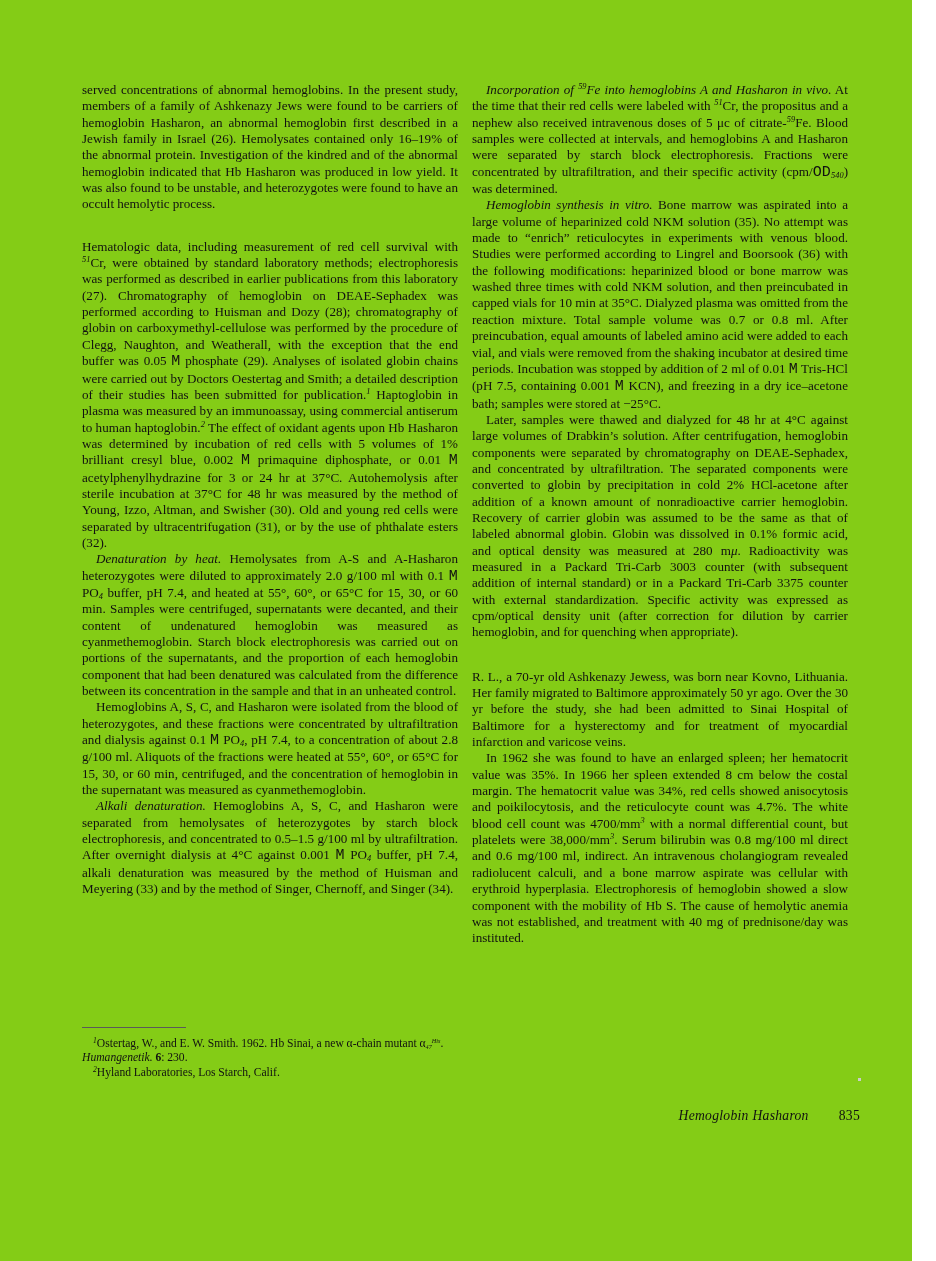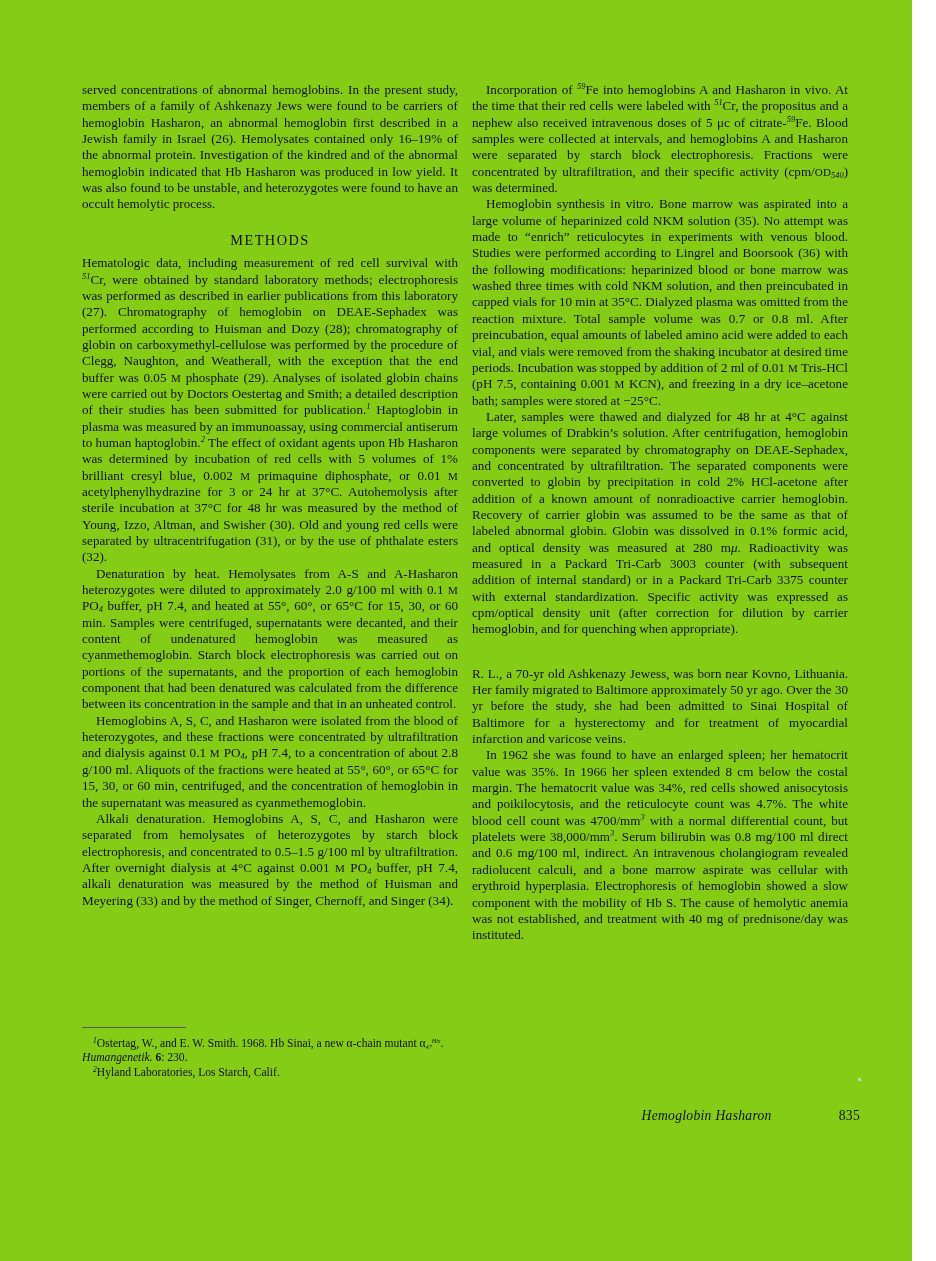--- a/index.html
+++ b/index.html
@@ -52,31 +52,33 @@
     font-weight: normal;
     text-align: center;
     letter-spacing: 1.5px;
     text-indent: 0;
   }
   .gap-before-head { height: 19px; }
   .gap-after-head  { height: 7px;  }
   .gap-head-case-before { height: 20px; }
   .gap-head-case-after  { height: 8px;  }
   .run-in {
+    font-style: italic;
   }
   sup, sub {
     font-size: 8.4px;
     line-height: 0;
     font-style: italic;
   }
   sup { vertical-align: 5px; }
   sub { vertical-align: -2px; }
   .sc {
-    font-size: 11px;
+    font-size: 15px;
     letter-spacing: 0.2px;
+    font-family: Liberation Mono, monospace;
   }
   .it { font-style: italic; }
   .bold { font-weight: bold; }
   
   #footnotes {
     position: absolute;
     left: 82px;
     top: 1027px;
     width: 376px;
   }
@@ -97,52 +99,50 @@
   .footnote .nested-sup { font-size: 6.2px; vertical-align: 4px; }
   .footnote .nested-sub { font-size: 6.2px; vertical-align: -2px; }
   #footer {
     position: absolute;
     left: 472px;
     top: 1108px;
     width: 388px;
     display: flex;
     justify-content: flex-end;
     align-items: flex-start;
-    gap: 44px;
+    gap: 30px;
     font-size: 13.6px;
   }
   #footer .run-title {
     font-style: italic;
     letter-spacing: 0.3px;
   }
   #footer .page-number {
     font-style: normal;
     letter-spacing: 0.3px;
-    margin-left: 23px;
   }
   .stray-mark {
     position: absolute;
     width: 3px;
     height: 3px;
     background: #cccccc;
   }
 </style>
 </head>
 <body>
 
 <div id="page">
 
   <div id="columns">
 
     <div class="column">
 
       <p class="noindent">served concentrations of abnormal hemoglobins. In the present study, members of a family of Ashkenazy Jews were found to be carriers of hemoglobin Hasharon, an abnormal hemoglobin first described in a Jewish family in Israel (26). Hemolysates contained only 16–19% of the abnormal protein. Investigation of the kindred and of the abnormal hemoglobin indicated that Hb Hasharon was produced in low yield. It was also found to be unstable, and heterozygotes were found to have an occult hemolytic process.</p>
 
       <div class="gap-before-head"></div>
-      <h2 class="section-head">METHODS</h2>
       <div class="gap-after-head"></div>
 
       <p class="noindent"><span>Hematologic data, including measurement of red cell survival with </span><sup>51</sup><span>Cr, were obtained by standard laboratory methods; electrophoresis was performed as described in earlier publications from this laboratory (27). Chromatography of hemoglobin on DEAE-Sephadex was performed according to Huisman and Dozy (28); chromatography of globin on carboxymethyl-cellulose was performed by the procedure of Clegg, Naughton, and Weatherall, with the exception that the end buffer was 0.05 </span><span class="sc">M</span><span> phosphate (29). Analyses of isolated globin chains were carried out by Doctors Oestertag and Smith; a detailed description of their studies has been submitted for publication.</span><sup>1</sup><span> Haptoglobin in plasma was measured by an immunoassay, using commercial antiserum to human haptoglobin.</span><sup>2</sup><span> The effect of oxidant agents upon Hb Hasharon was determined by incubation of red cells with 5 volumes of 1% brilliant cresyl blue, 0.002 </span><span class="sc">M</span><span> primaquine diphosphate, or 0.01 </span><span class="sc">M</span><span> acetylphenylhydrazine for 3 or 24 hr at 37°C. Autohemolysis after sterile incubation at 37°C for 48 hr was measured by the method of Young, Izzo, Altman, and Swisher (30). Old and young red cells were separated by ultracentrifugation (31), or by the use of phthalate esters (32).</span></p>
 
       <p class="indent"><span class="run-in">Denaturation by heat.</span><span> Hemolysates from A-S and A-Hasharon heterozygotes were diluted to approximately 2.0 g/100 ml with 0.1 </span><span class="sc">M</span><span> PO</span><sub>4</sub><span> buffer, pH 7.4, and heated at 55°, 60°, or 65°C for 15, 30, or 60 min. Samples were centrifuged, supernatants were decanted, and their content of undenatured hemoglobin was measured as cyanmethemoglobin. Starch block electrophoresis was carried out on portions of the supernatants, and the proportion of each hemoglobin component that had been denatured was calculated from the difference between its concentration in the sample and that in an unheated control.</span></p>
 
       <p class="indent"><span>Hemoglobins A, S, C, and Hasharon were isolated from the blood of heterozygotes, and these fractions were concentrated by ultrafiltration and dialysis against 0.1 </span><span class="sc">M</span><span> PO</span><sub>4</sub><span>, pH 7.4, to a concentration of about 2.8 g/100 ml. Aliquots of the fractions were heated at 55°, 60°, or 65°C for 15, 30, or 60 min, centrifuged, and the concentration of hemoglobin in the supernatant was measured as cyanmethemoglobin.</span></p>
 
       <p class="indent"><span class="run-in">Alkali denaturation.</span><span> Hemoglobins A, S, C, and Hasharon were separated from hemolysates of heterozygotes by starch block electrophoresis, and concentrated to 0.5–1.5 g/100 ml by ultrafiltration. After overnight dialysis at 4°C against 0.001 </span><span class="sc">M</span><span> PO</span><sub>4</sub><span> buffer, pH 7.4, alkali denaturation was measured by the method of Huisman and Meyering (33) and by the method of Singer, Chernoff, and Singer (34).</span></p>
 
@@ -162,21 +162,21 @@
       <p class="noindent">R. L., a 70-yr old Ashkenazy Jewess, was born near Kovno, Lithuania. Her family migrated to Baltimore approximately 50 yr ago. Over the 30 yr before the study, she had been admitted to Sinai Hospital of Baltimore for a hysterectomy and for treatment of myocardial infarction and varicose veins.</p>
 
       <p class="indent"><span>In 1962 she was found to have an enlarged spleen; her hematocrit value was 35%. In 1966 her spleen extended 8 cm below the costal margin. The hematocrit value was 34%, red cells showed anisocytosis and poikilocytosis, and the reticulocyte count was 4.7%. The white blood cell count was 4700/mm</span><sup>3</sup><span> with a normal differential count, but platelets were 38,000/mm</span><sup>3</sup><span>. Serum bilirubin was 0.8 mg/100 ml direct and 0.6 mg/100 ml, indirect. An intravenous cholangiogram revealed radiolucent calculi, and a bone marrow aspirate was cellular with erythroid hyperplasia. Electrophoresis of hemoglobin showed a slow component with the mobility of Hb S. The cause of hemolytic anemia was not established, and treatment with 40 mg of prednisone/day was instituted.</span></p>
 
     </div>
   </div>
 
   <div id="footnotes">
     <div id="footnote-rule"></div>
 
-    <p class="footnote"><sup>1</sup><span>Ostertag, W., and E. W. Smith. 1968. Hb Sinai, a new α-chain mutant α</span><sub class="nested-sub">47</sub><sup class="nested-sup">His</sup><span>. </span><span class="it">Humangenetik.</span><span> </span><span class="bold">6</span><span>: 230.</span></p>
+    <p class="footnote"><sup>1</sup><span>Ostertag, W., and E. W. Smith. 1962. Hb Sinai, a new α-chain mutant α</span><sub class="nested-sub">47</sub><sup class="nested-sup">His</sup><span>. </span><span class="it">Humangenetik.</span><span> </span><span class="bold">6</span><span>: 230.</span></p>
 
     <p class="footnote"><sup>2</sup><span>Hyland Laboratories, Los Starch, Calif.</span></p>
   </div>
 
   <div class="stray-mark" style="left:858px; top:1078px;"></div>
 
   <div id="footer">
     <span class="run-title">Hemoglobin Hasharon</span>
     <span class="page-number">835</span>
   </div>

